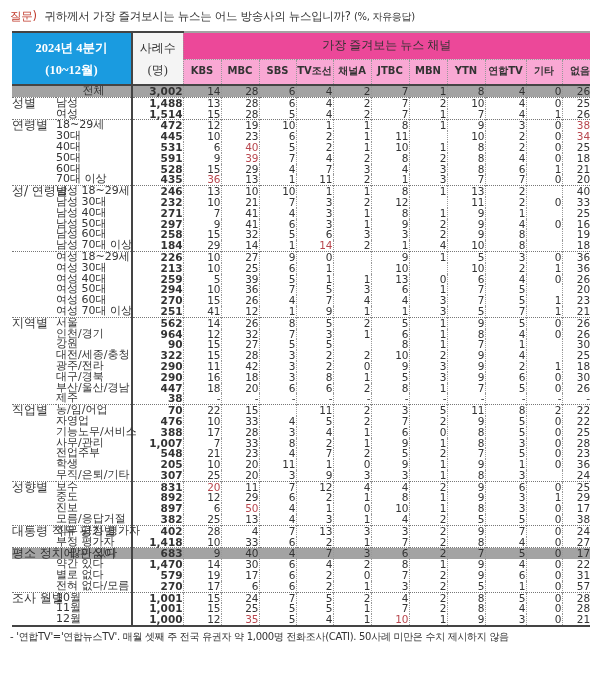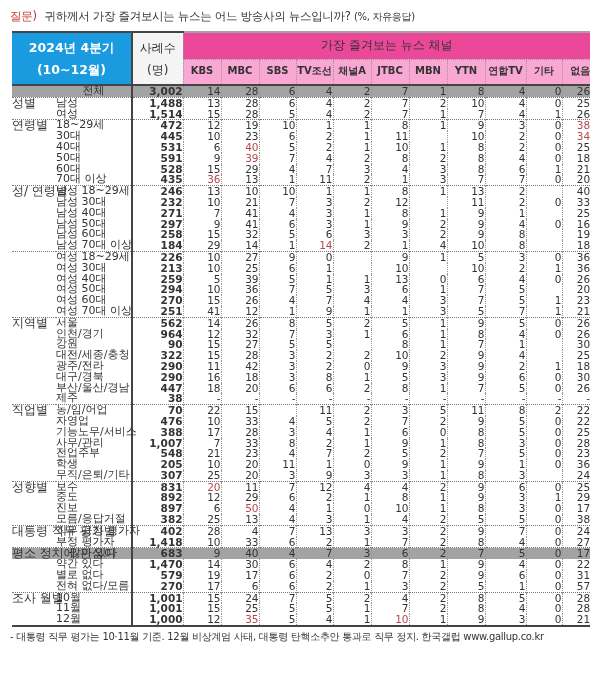--- a/index.html
+++ b/index.html
@@ -17,21 +17,21 @@
   .question .q-note { font-size: 10px; }
   table.survey {
     position: absolute; left: 12px; top: 31px;
     width: 578px;
     border-collapse: collapse;
     table-layout: fixed;
     font-size: 10.5px;
     line-height: 10.8px;
   }
   table.survey td, table.survey th { padding: 0; white-space: nowrap; overflow: visible; }
-  .hdr-top { height: 27px; }
+  .hdr-top { height: 27px; font-family: Liberation Serif, serif; }
   .hdr-bot { height: 26px; }
   th.period {
     background: #1a9be0; color: #fff; font-weight: bold; font-size: 12.5px;
     line-height: 22px; text-align: center;
     border-top: 2px solid #444; border-bottom: 2px solid #444;
   }
   th.n-head {
     background: #f4f4f4; color: #333; font-weight: normal; font-size: 12px;
     line-height: 22px; 
     border-left: 2px solid #444; border-right: 1px dotted #999;
@@ -895,14 +895,14 @@
         <td class="v">1</td>
         <td class="v">9</td>
         <td class="v">3</td>
         <td class="v">0</td>
         <td class="v">21</td>
       </tr>
     </tbody>
 </table>
 
 <div class="notes" id="notes">
-    <div>- 대통령 직무 평가는 10·11월 기준. 12월 비상계엄 사태, 대통령 탄핵소추안 통과로 직무 정지. 한국갤럽 www.gallup.co.kr</div>
+    <div>- '연합TV'='연합뉴스TV'. 매월 셋째 주 전국 유권자 약 1,000명 전화조사(CATI). 50사례 미만은 수치 제시하지 않음</div>
   </div>
 
 </body></html>

